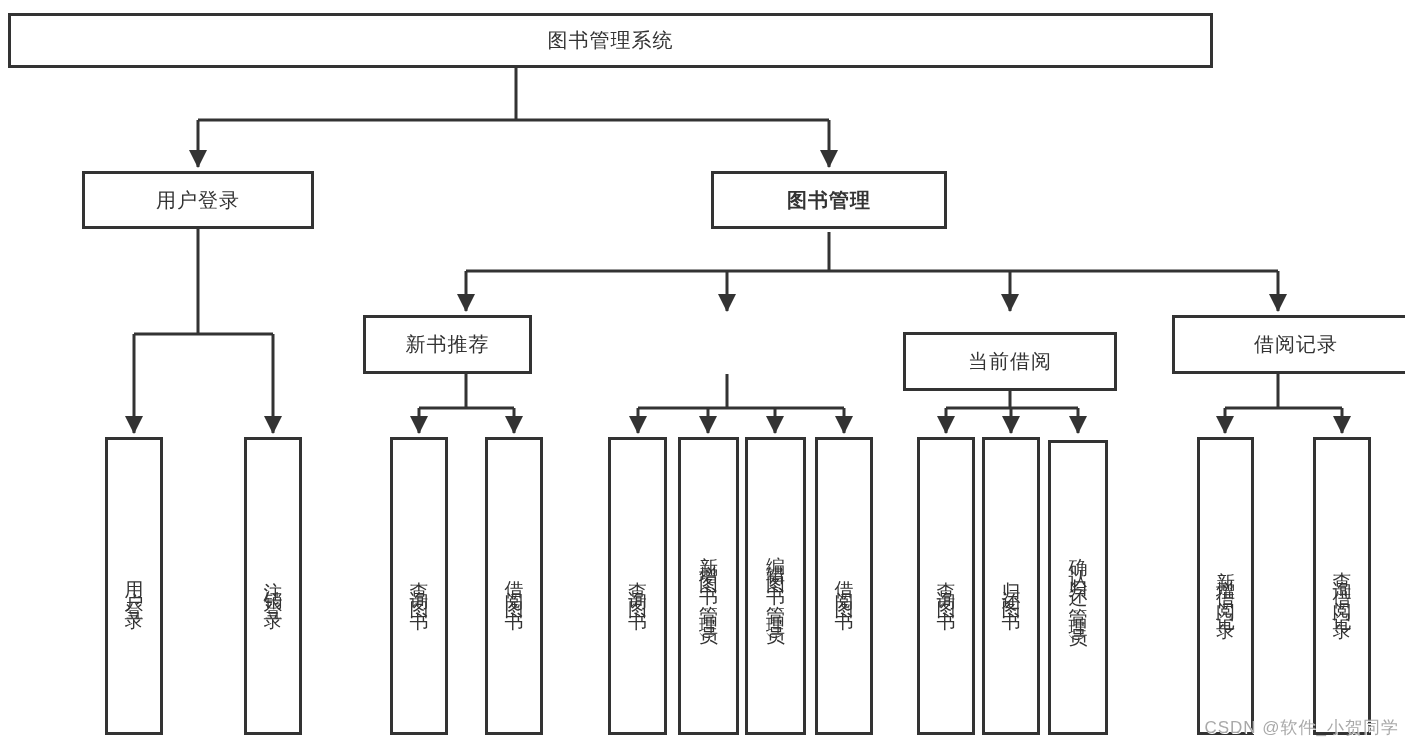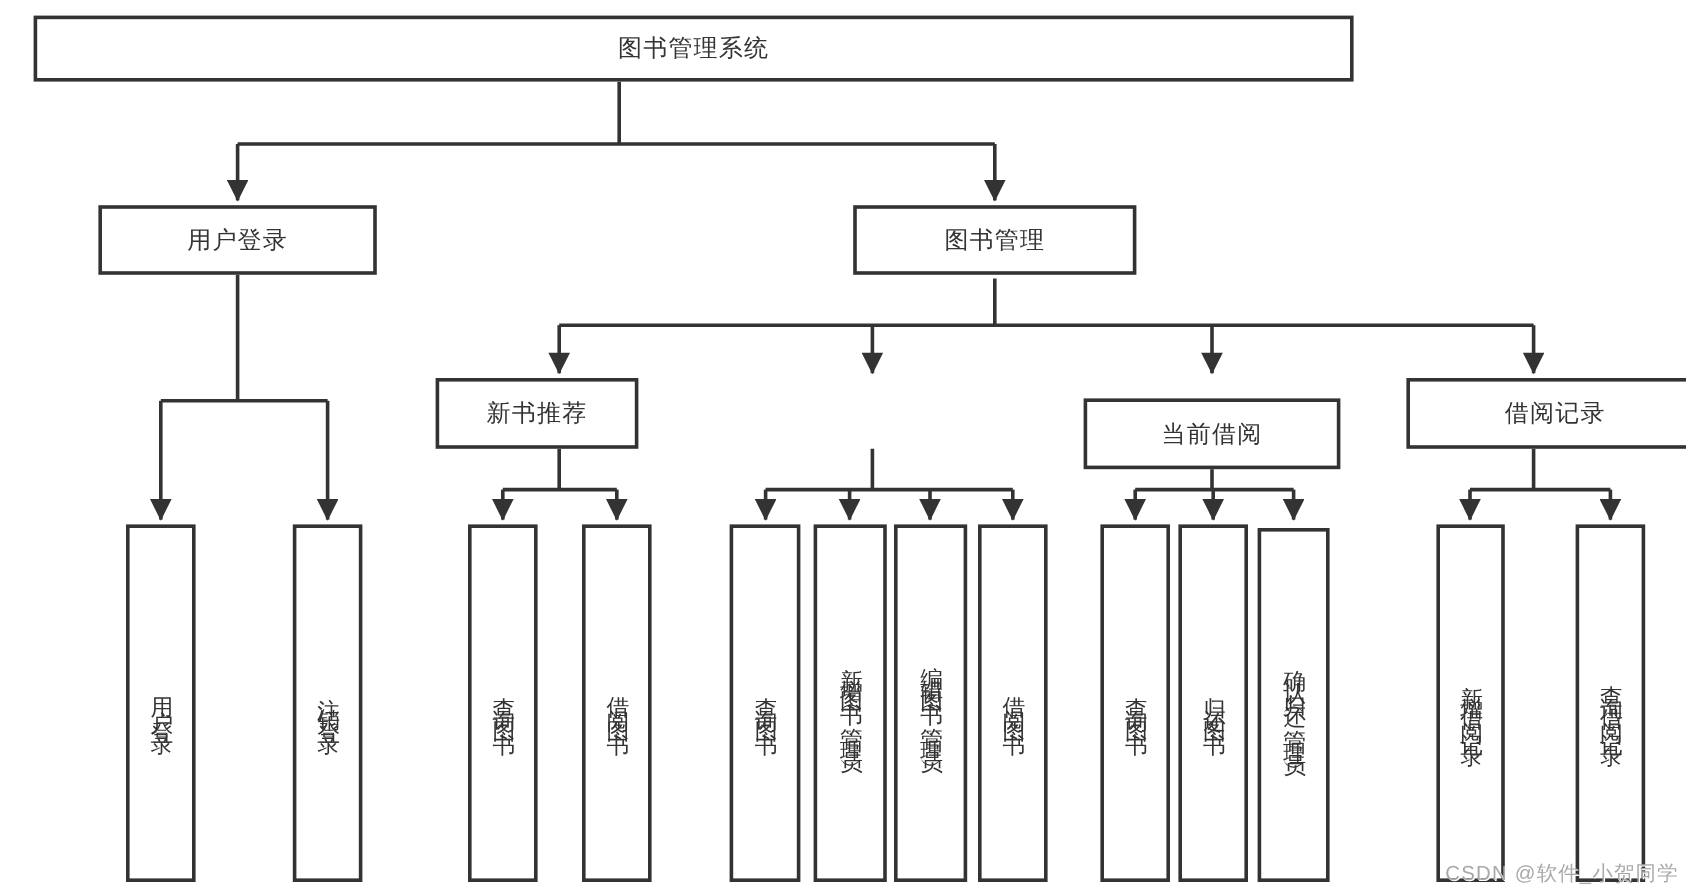--- a/index.html
+++ b/index.html
@@ -92,28 +92,28 @@
       <line x1="775" y1="408" x2="775" y2="433" marker-end="url(#arr)"></line>
       <line x1="844" y1="408" x2="844" y2="433" marker-end="url(#arr)"></line>
       <line x1="946" y1="408" x2="946" y2="433" marker-end="url(#arr)"></line>
       <line x1="1011" y1="408" x2="1011" y2="433" marker-end="url(#arr)"></line>
       <line x1="1078" y1="408" x2="1078" y2="433" marker-end="url(#arr)"></line>
       <line x1="1225" y1="408" x2="1225" y2="433" marker-end="url(#arr)"></line>
       <line x1="1342" y1="408" x2="1342" y2="433" marker-end="url(#arr)"></line>
     </g>
   </svg>
 
-  <div class="box h" style="left:28px; top:13px; width:1100px; height:55px;">
+  <div class="box h" style="left:8px; top:13px; width:1205px; height:55px;">
     <span>图书管理系统</span>
   </div>
 
   <div class="box h" style="left:82px; top:171px; width:232px; height:58px;">
     <span>用户登录</span>
   </div>
-  <div class="box h" style="left:711px; top:171px; width:236px; height:58px;">
+  <div class="box h" style="left:711px; top:171px; width:236px; height:58px;font-weight:bold;">
     <span>图书管理</span>
   </div>
 
   <div class="box h" style="left:363px; top:315px; width:169px; height:59px;">
     <span>新书推荐</span>
   </div>
   <div class="box h" style="left:903px; top:332px; width:214px; height:59px;">
     <span>当前借阅</span>
   </div>
   <div class="box h" style="left:1172px; top:315px; width:248px; height:59px;align-items:center;">

